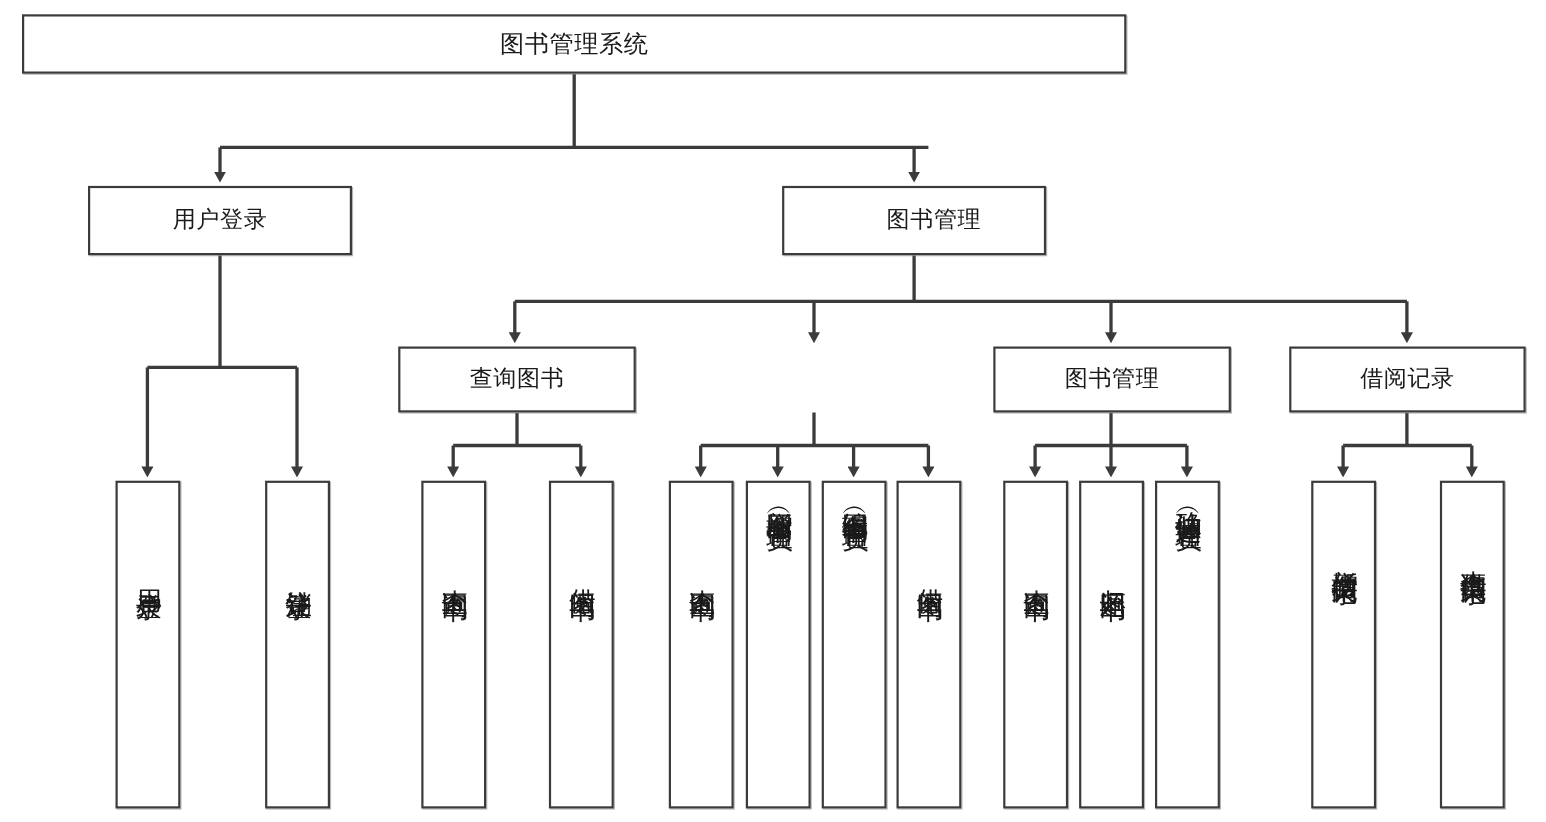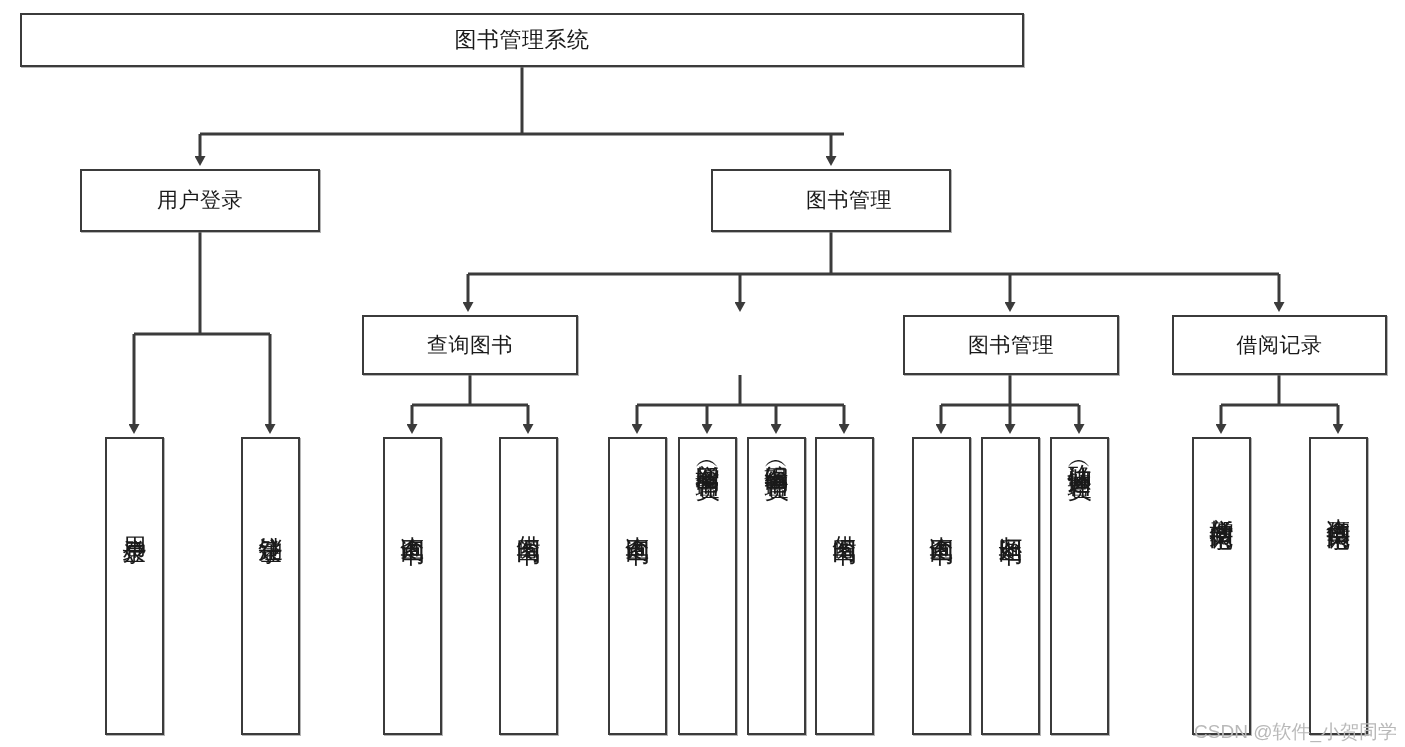--- a/index.html
+++ b/index.html
@@ -192,15 +192,14 @@
     <span class="label">确认归还（管理员）</span>
   </div>
 
   <div class="node vertical pad-top" style="left:1192px; top:437px; width:59px; height:298px;">
     <span class="label">新增借阅记录</span>
   </div>
   <div class="node vertical pad-top" style="left:1309px; top:437px; width:59px; height:298px;">
     <span class="label">查询借阅记录</span>
   </div>
 
-  <div class="watermark">CSDN @软件_小贺同学</div>
 
 </div>
 
 </body></html>

